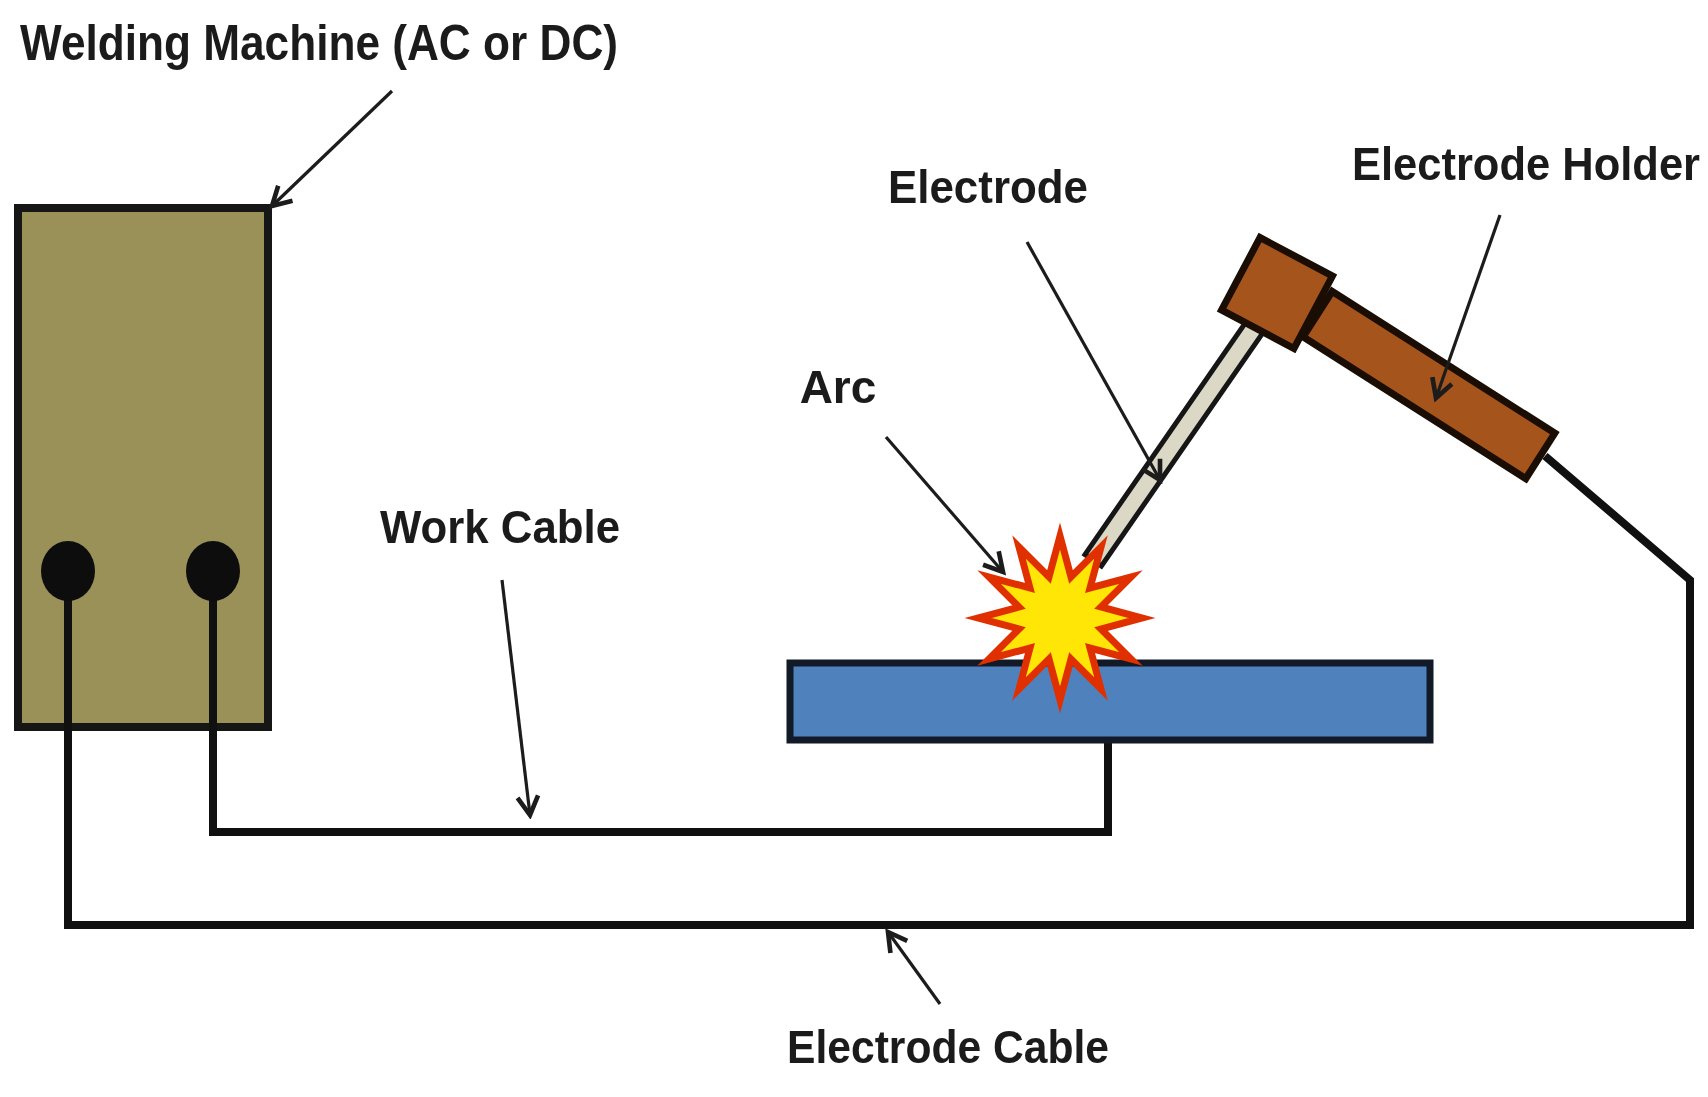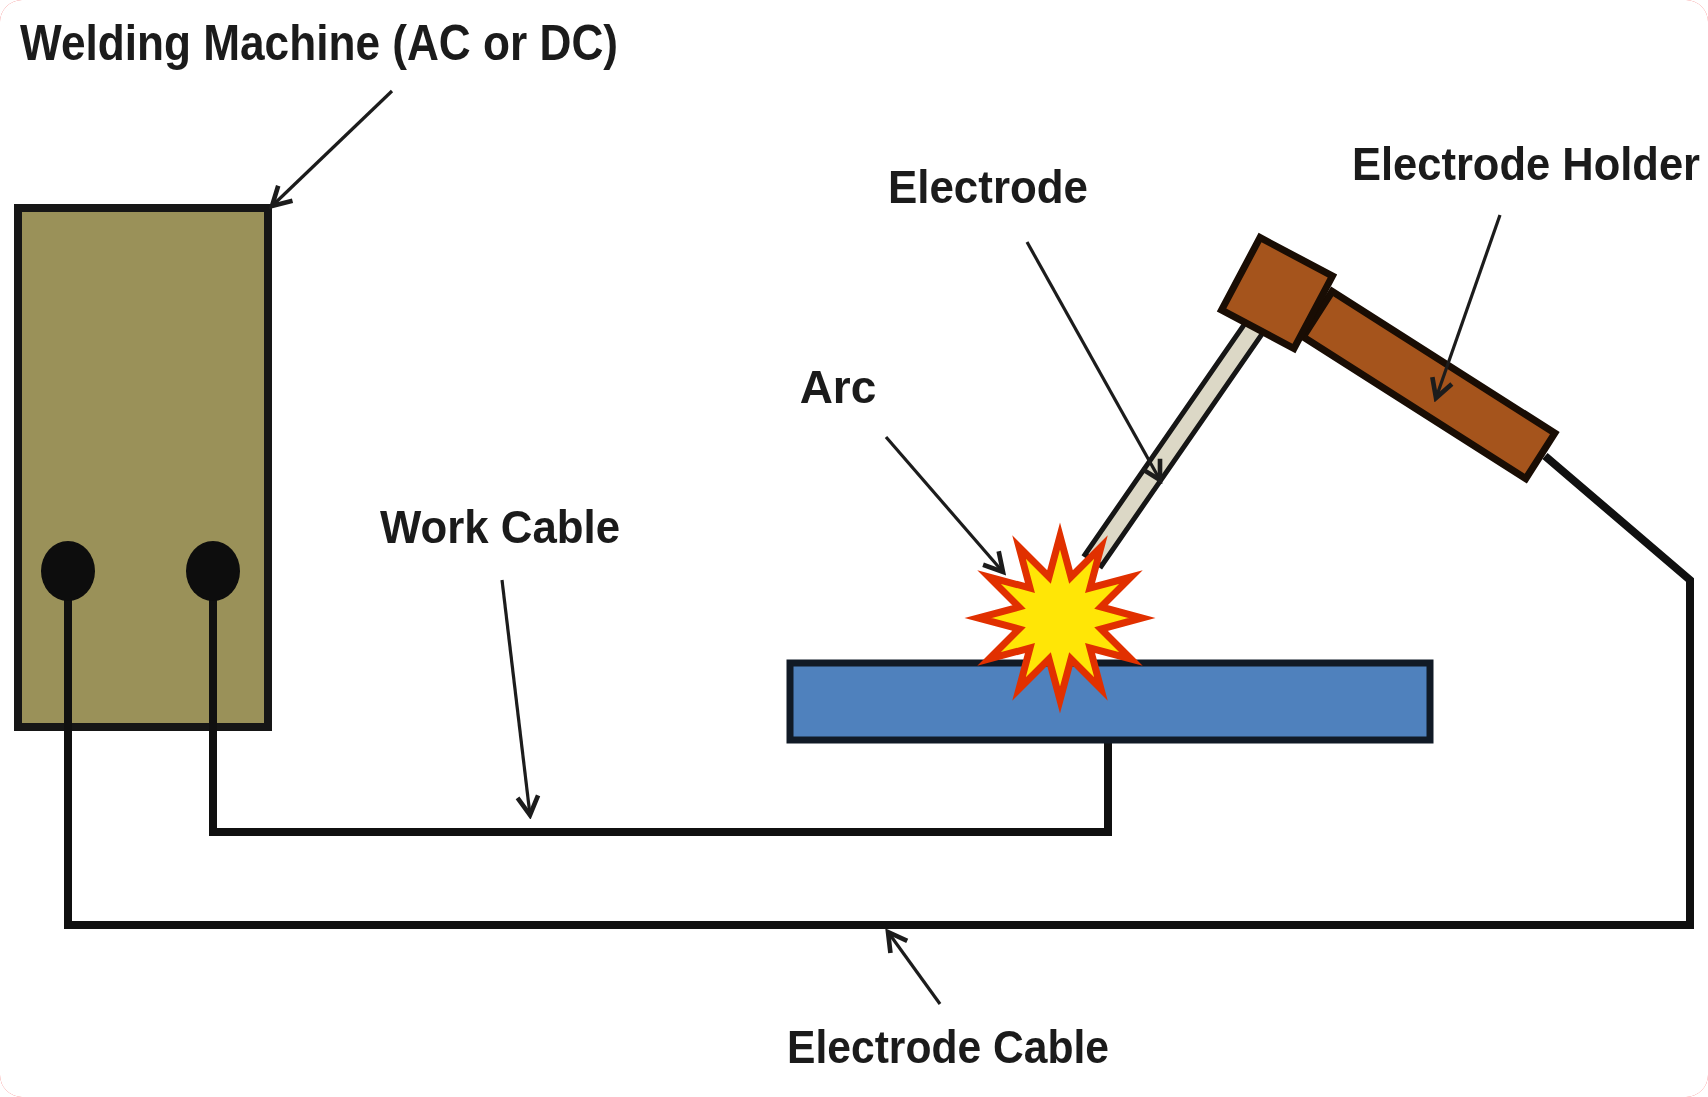--- a/index.html
+++ b/index.html
@@ -6,21 +6,20 @@
     margin: 0;
     padding: 0;
     background: #ffffff;
   }
   .stage {
     position: relative;
     width: 1708px;
     height: 1097px;
     background: #ef4444;
     overflow: hidden;
-    border-radius: 22px;
   }
   svg.diagram {
     display: block;
     width: 1708px;
     height: 1097px;
   }
   svg.diagram text {
     font-family: "Liberation Sans", "DejaVu Sans", sans-serif;
     font-weight: 700;
     fill: #1b1b1b;

